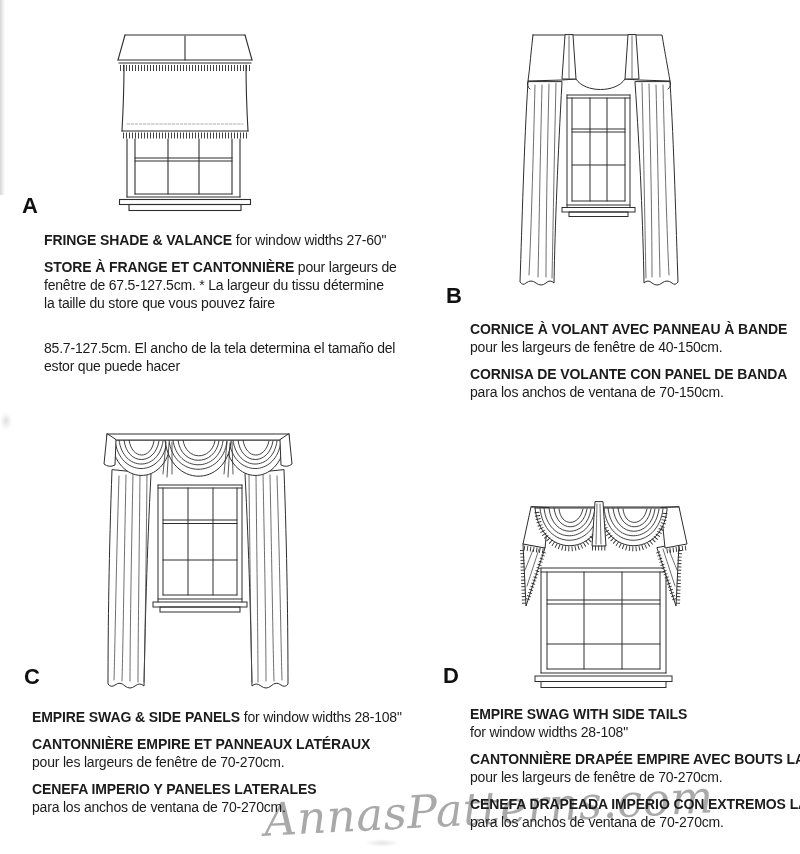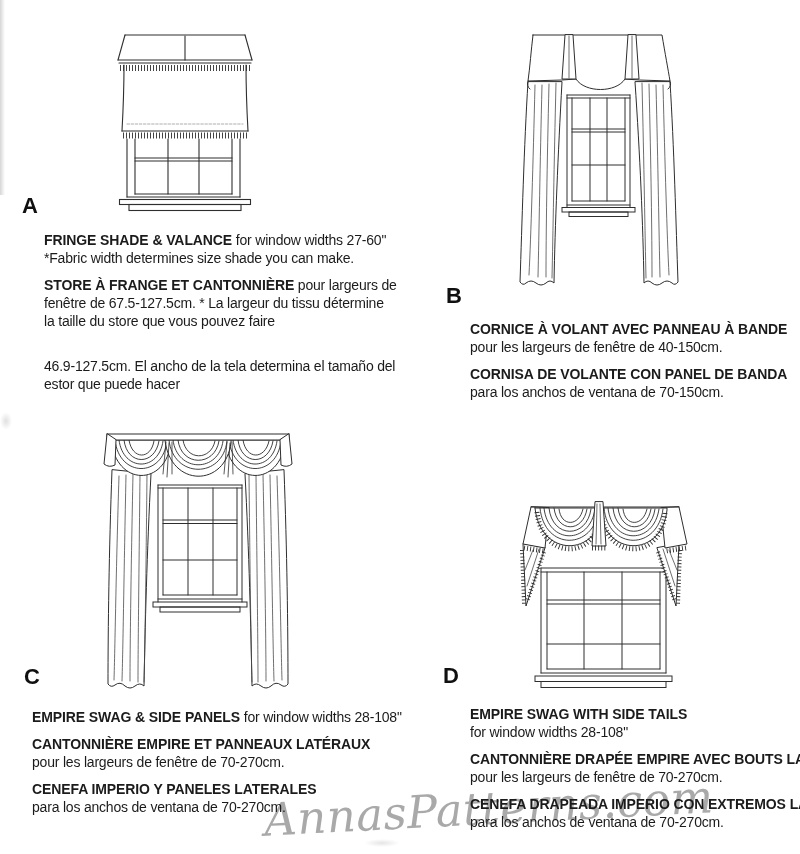--- a/index.html
+++ b/index.html
@@ -72,30 +72,29 @@
         <path d="M12,170 H125"></path>
         <rect x="4.5" y="172.5" width="131" height="5"></rect>
         <rect x="14" y="177.5" width="112" height="6"></rect>
       </g>
     </svg>
   </figure>
   <div class="letter" style="left:22px;top:193px">A</div>
   <div class="textblock" style="left:22px;top:231px">
     <p class="para">
       <span class="line"><b>FRINGE SHADE &amp; VALANCE</b><span> for window widths 27-60"</span></span><br>
-      <span class="line"><b></b><span>*Fabric width determines size shade you can make.</span></span>
     </p>
     <p class="para">
       <span class="line"><b>STORE À FRANGE ET CANTONNIÈRE</b><span> pour largeurs de</span></span><br>
       <span class="line"><b></b><span>fenêtre de 67.5-127.5cm. * La largeur du tissu détermine</span></span><br>
       <span class="line"><b></b><span>la taille du store que vous pouvez faire</span></span>
     </p>
     <p class="para">
       <br>
-      <span class="line"><b></b><span>46.9-127.5cm. El ancho de la tela determina el tamaño del</span></span><br>
+      <span class="line"><b></b><span>85.7-127.5cm. El ancho de la tela determina el tamaño del</span></span><br>
       <span class="line"><b></b><span>estor que puede hacer</span></span>
     </p>
   </div>
 
   <figure class="illo" style="left:513px;top:25px;width:180px;height:272px">
     <svg viewBox="0 0 180 272">
       <g stroke="#2e2e2e" stroke-width="1" fill="none" stroke-linecap="round">
         <path d="M54,70 V182 M117,70 V182 M54,70 H117 M54,73 H117 M59,73 V176 M112,73 V176 M77,73 V176 M94,73 V176 M59,104 H112 M59,107 H112 M59,140 H112 M59,176 H112 M54,180 H117"></path>
         <rect x="49" y="182.5" width="73" height="4.5"></rect>
         <rect x="56" y="187" width="59" height="4.5"></rect>

